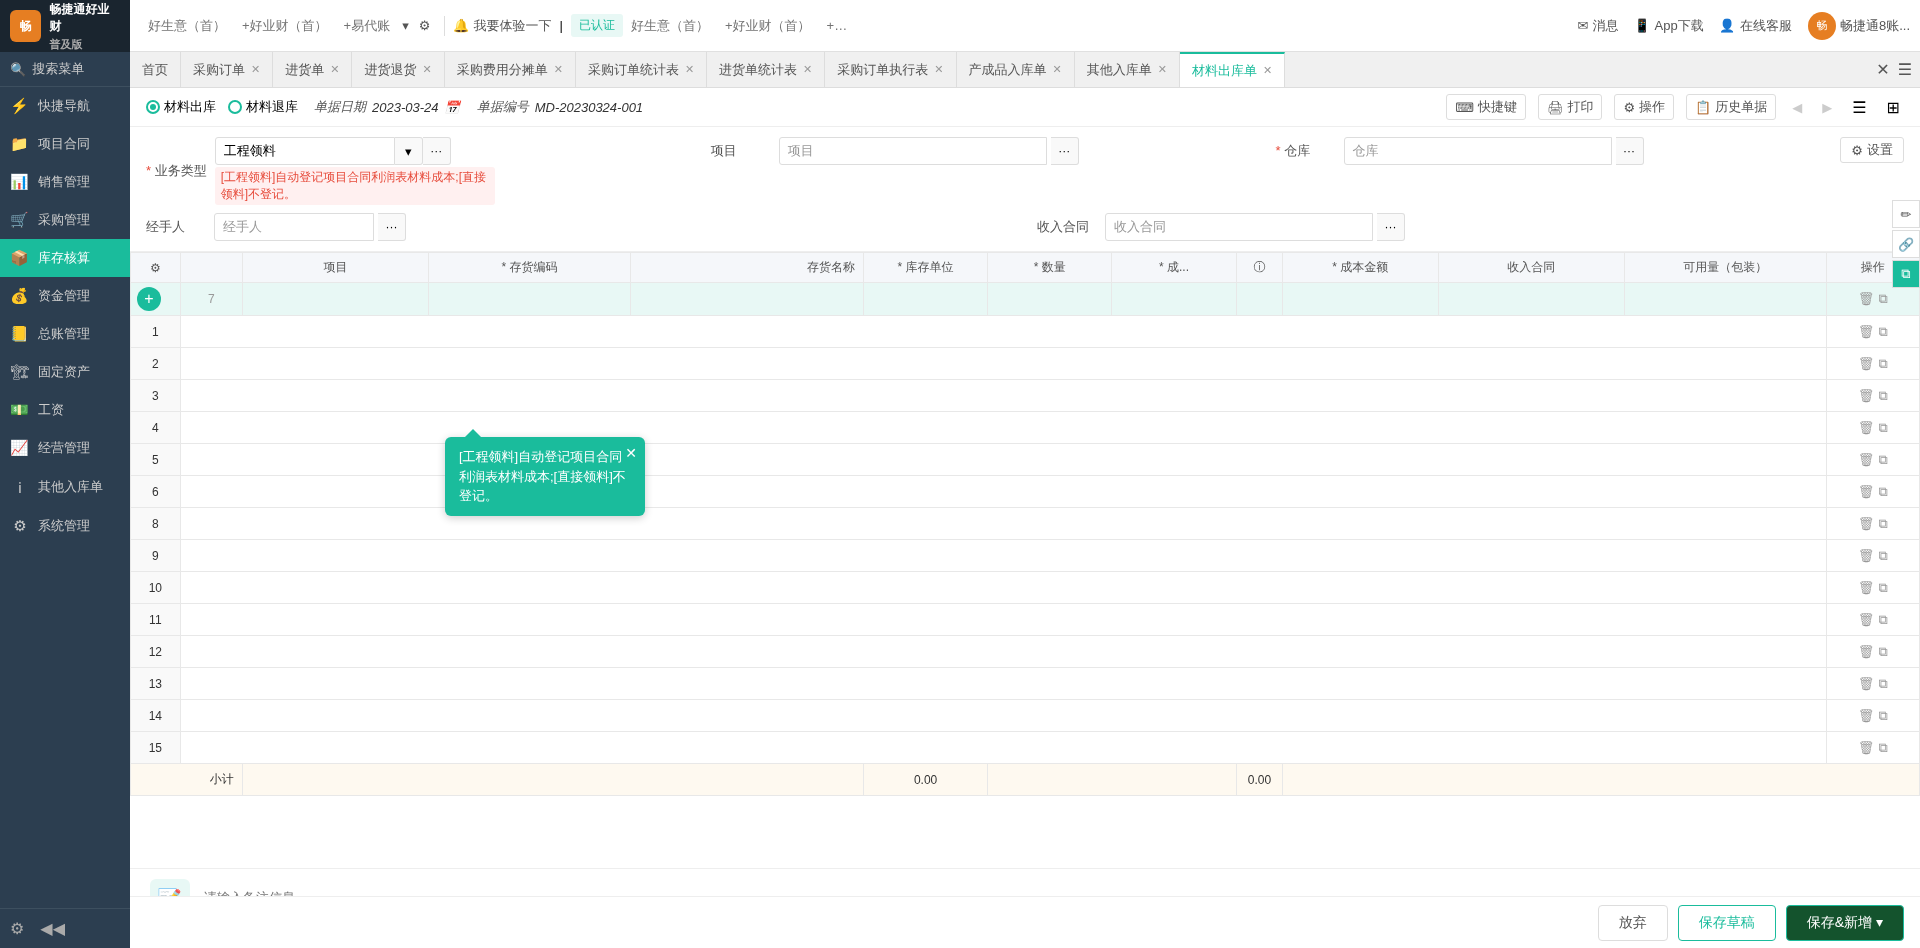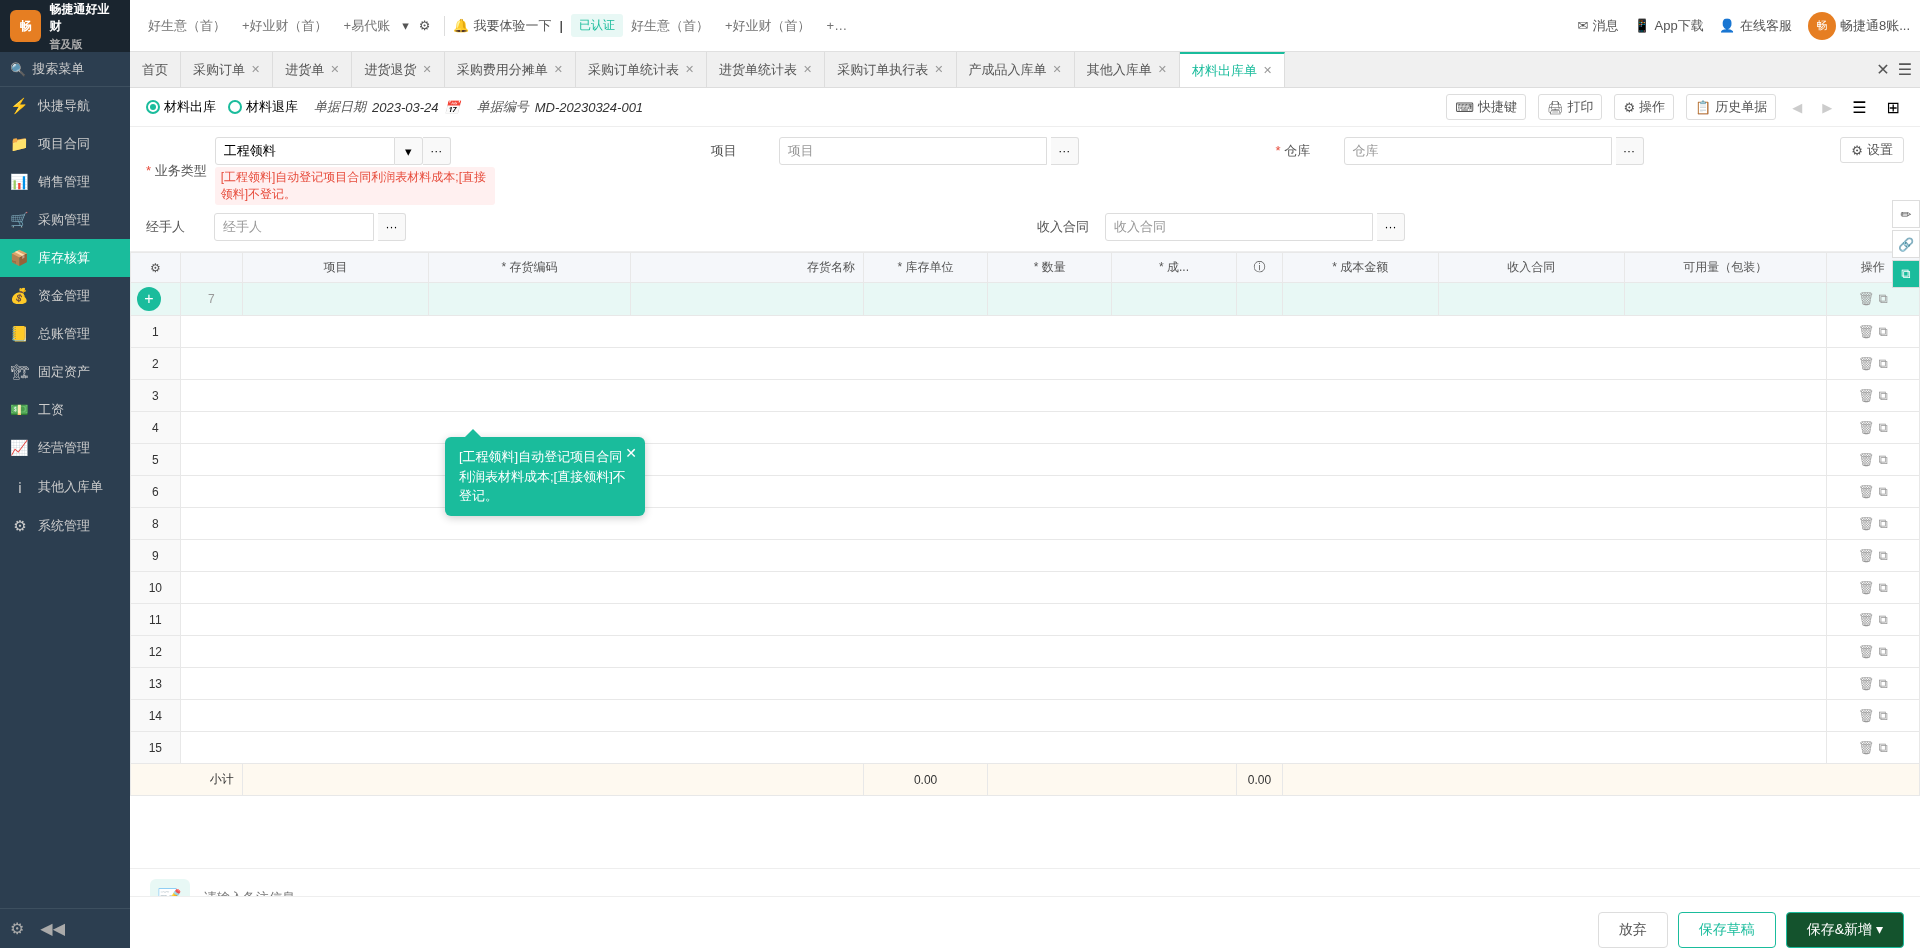--- a/index.html
+++ b/index.html
@@ -156,21 +156,21 @@
     .notes-input {
       flex: 1; height: 36px; border: none; outline: none; font-size: 13px; color: #999;
       padding: 8px 0;
     }
     .notes-label { font-size: 12px; color: #1abc9c; text-align: center; }
 
     
     .action-bar {
       position: fixed; bottom: 0; left: 130px; right: 0; height: 52px;
       background: #fff; border-top: 1px solid #eee;
-      display: flex; align-items: flex-end; justify-content: flex-end; padding: 0 16px; gap: 10px;
+      display: flex; align-items: center; justify-content: flex-end; padding: 0 16px; gap: 10px;
     }
     .btn { padding: 8px 20px; border-radius: 4px; font-size: 14px; cursor: pointer; border: 1px solid #ddd; }
     .btn-default { background: #fff; color: #555; }
     .btn-draft { background: #fff; color: #1abc9c; border: 1px solid #1abc9c; }
     .btn-primary { background: #14532d; color: #fff; border: 1px solid #1abc9c; }
 
     
     .tooltip-box {
       position: absolute; left: 310px; top: 196px; z-index: 200;
       background: #1abc9c; color: #fff; border-radius: 6px; padding: 10px 14px;

